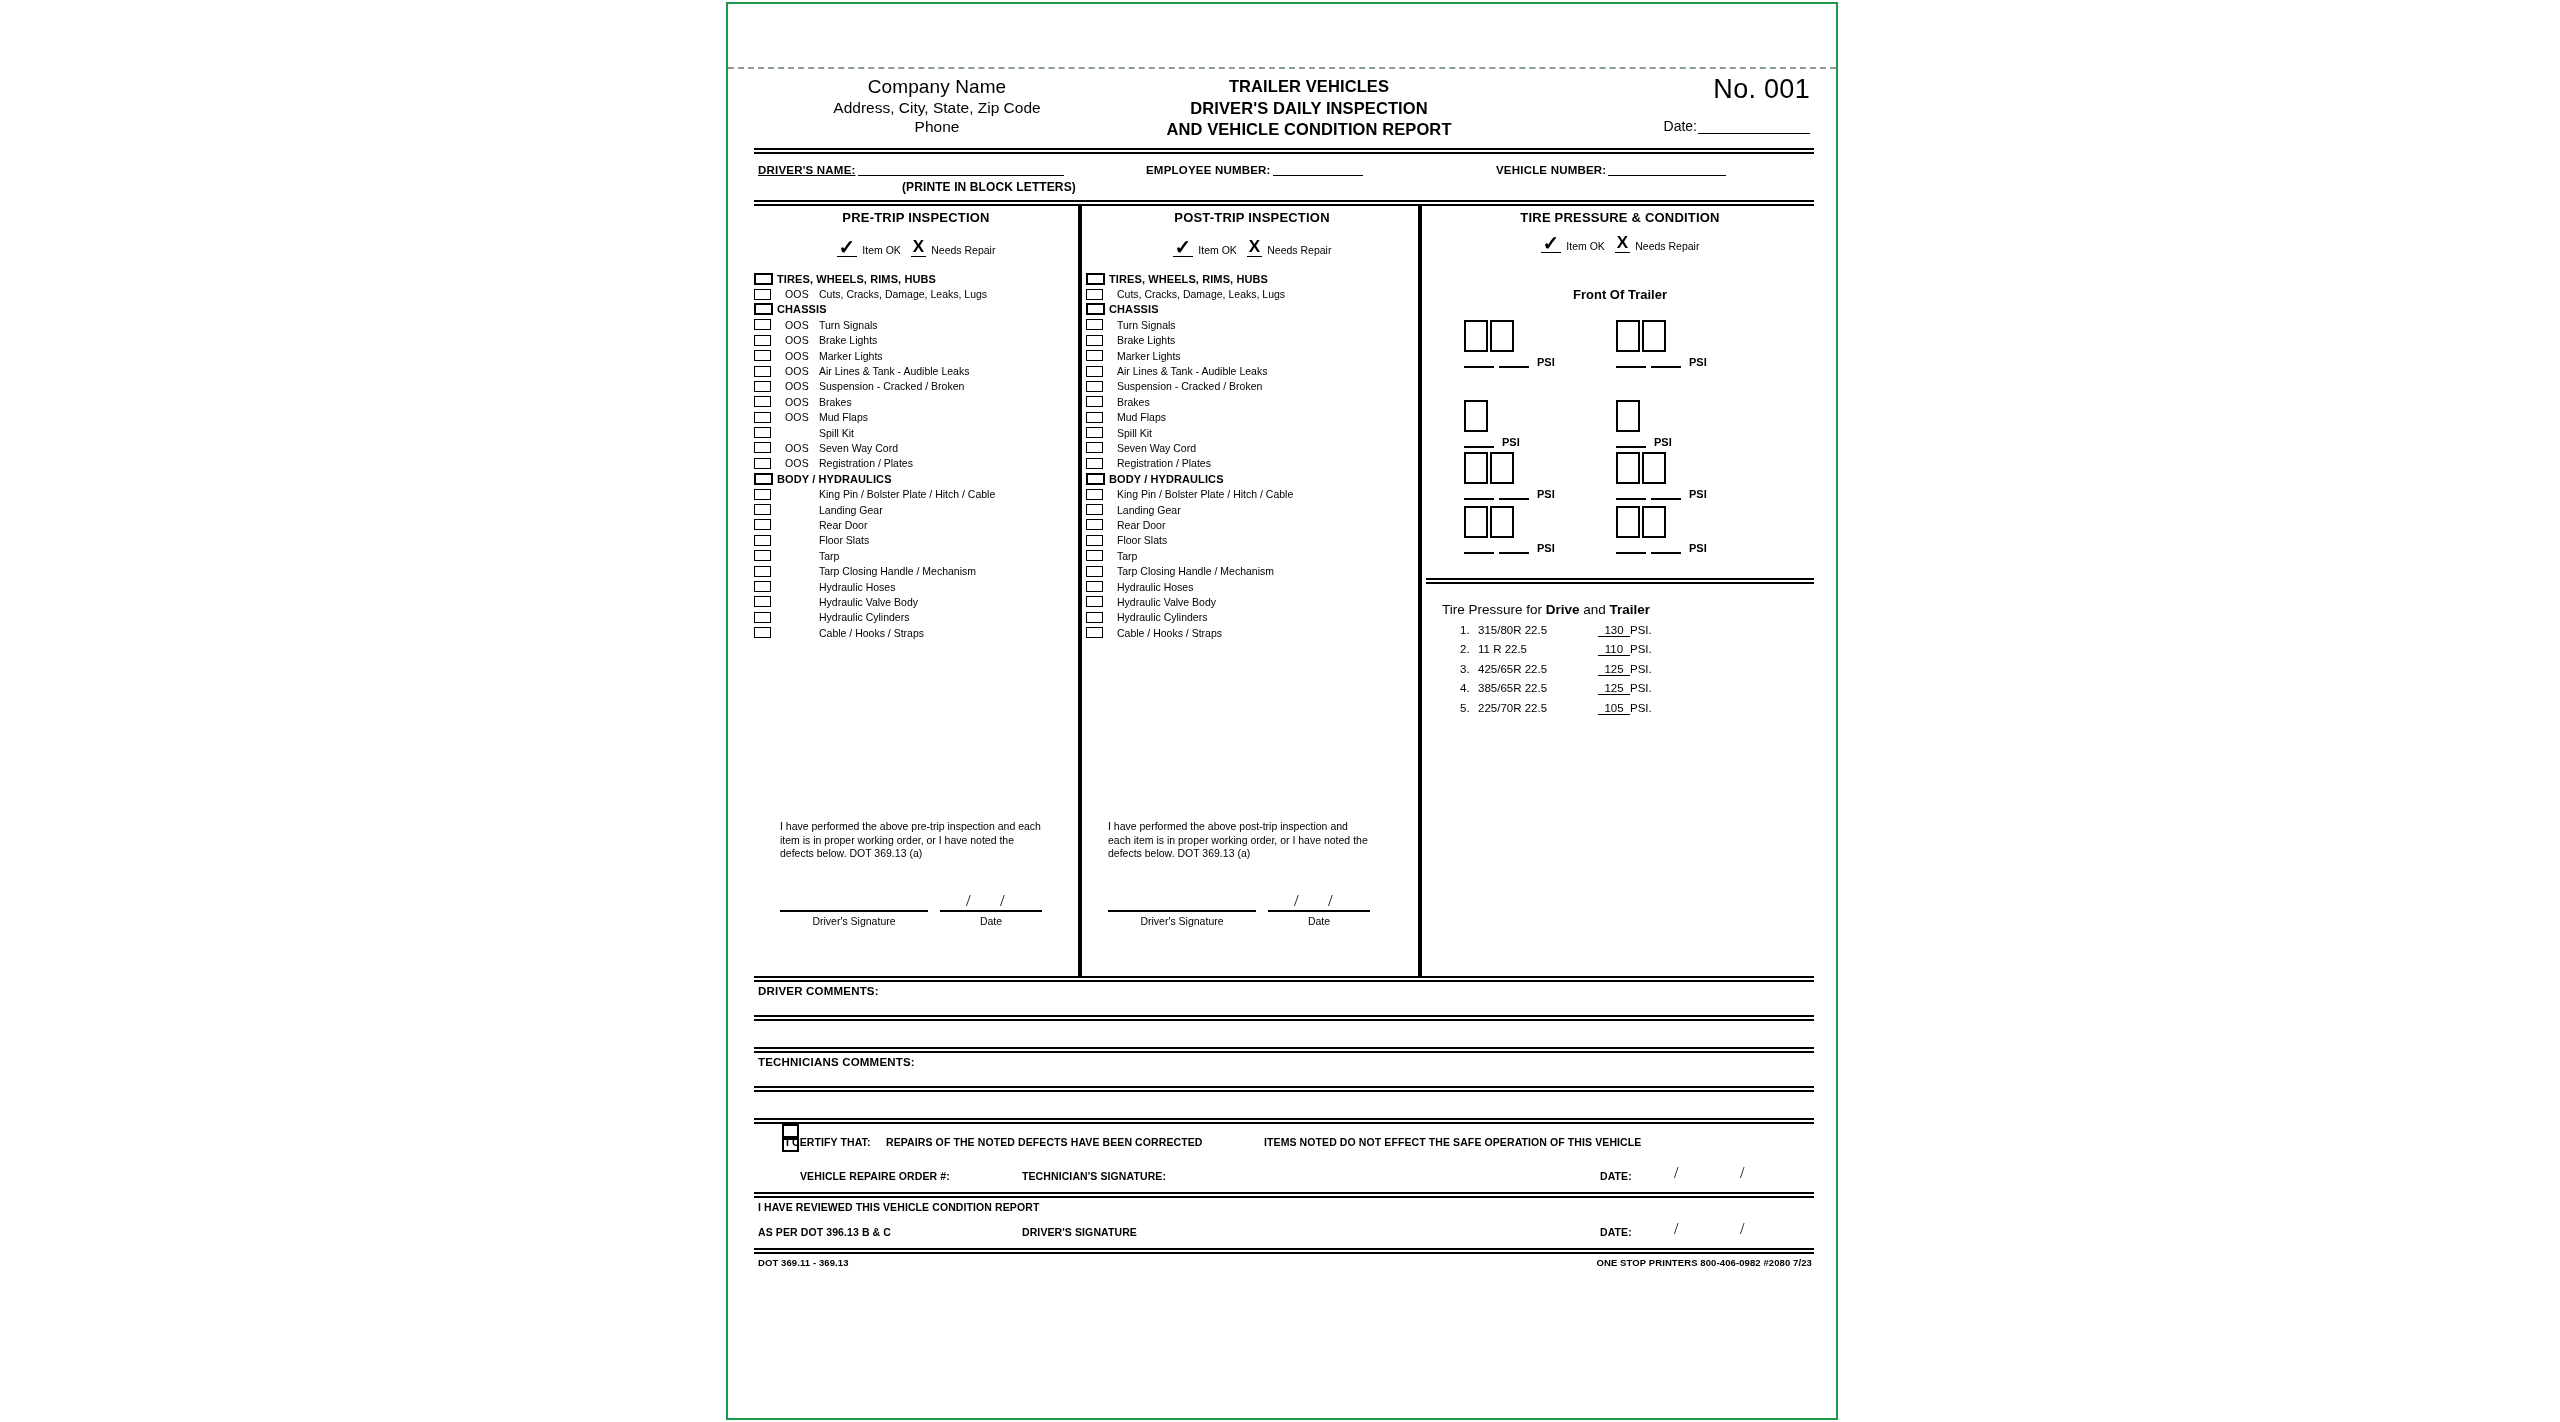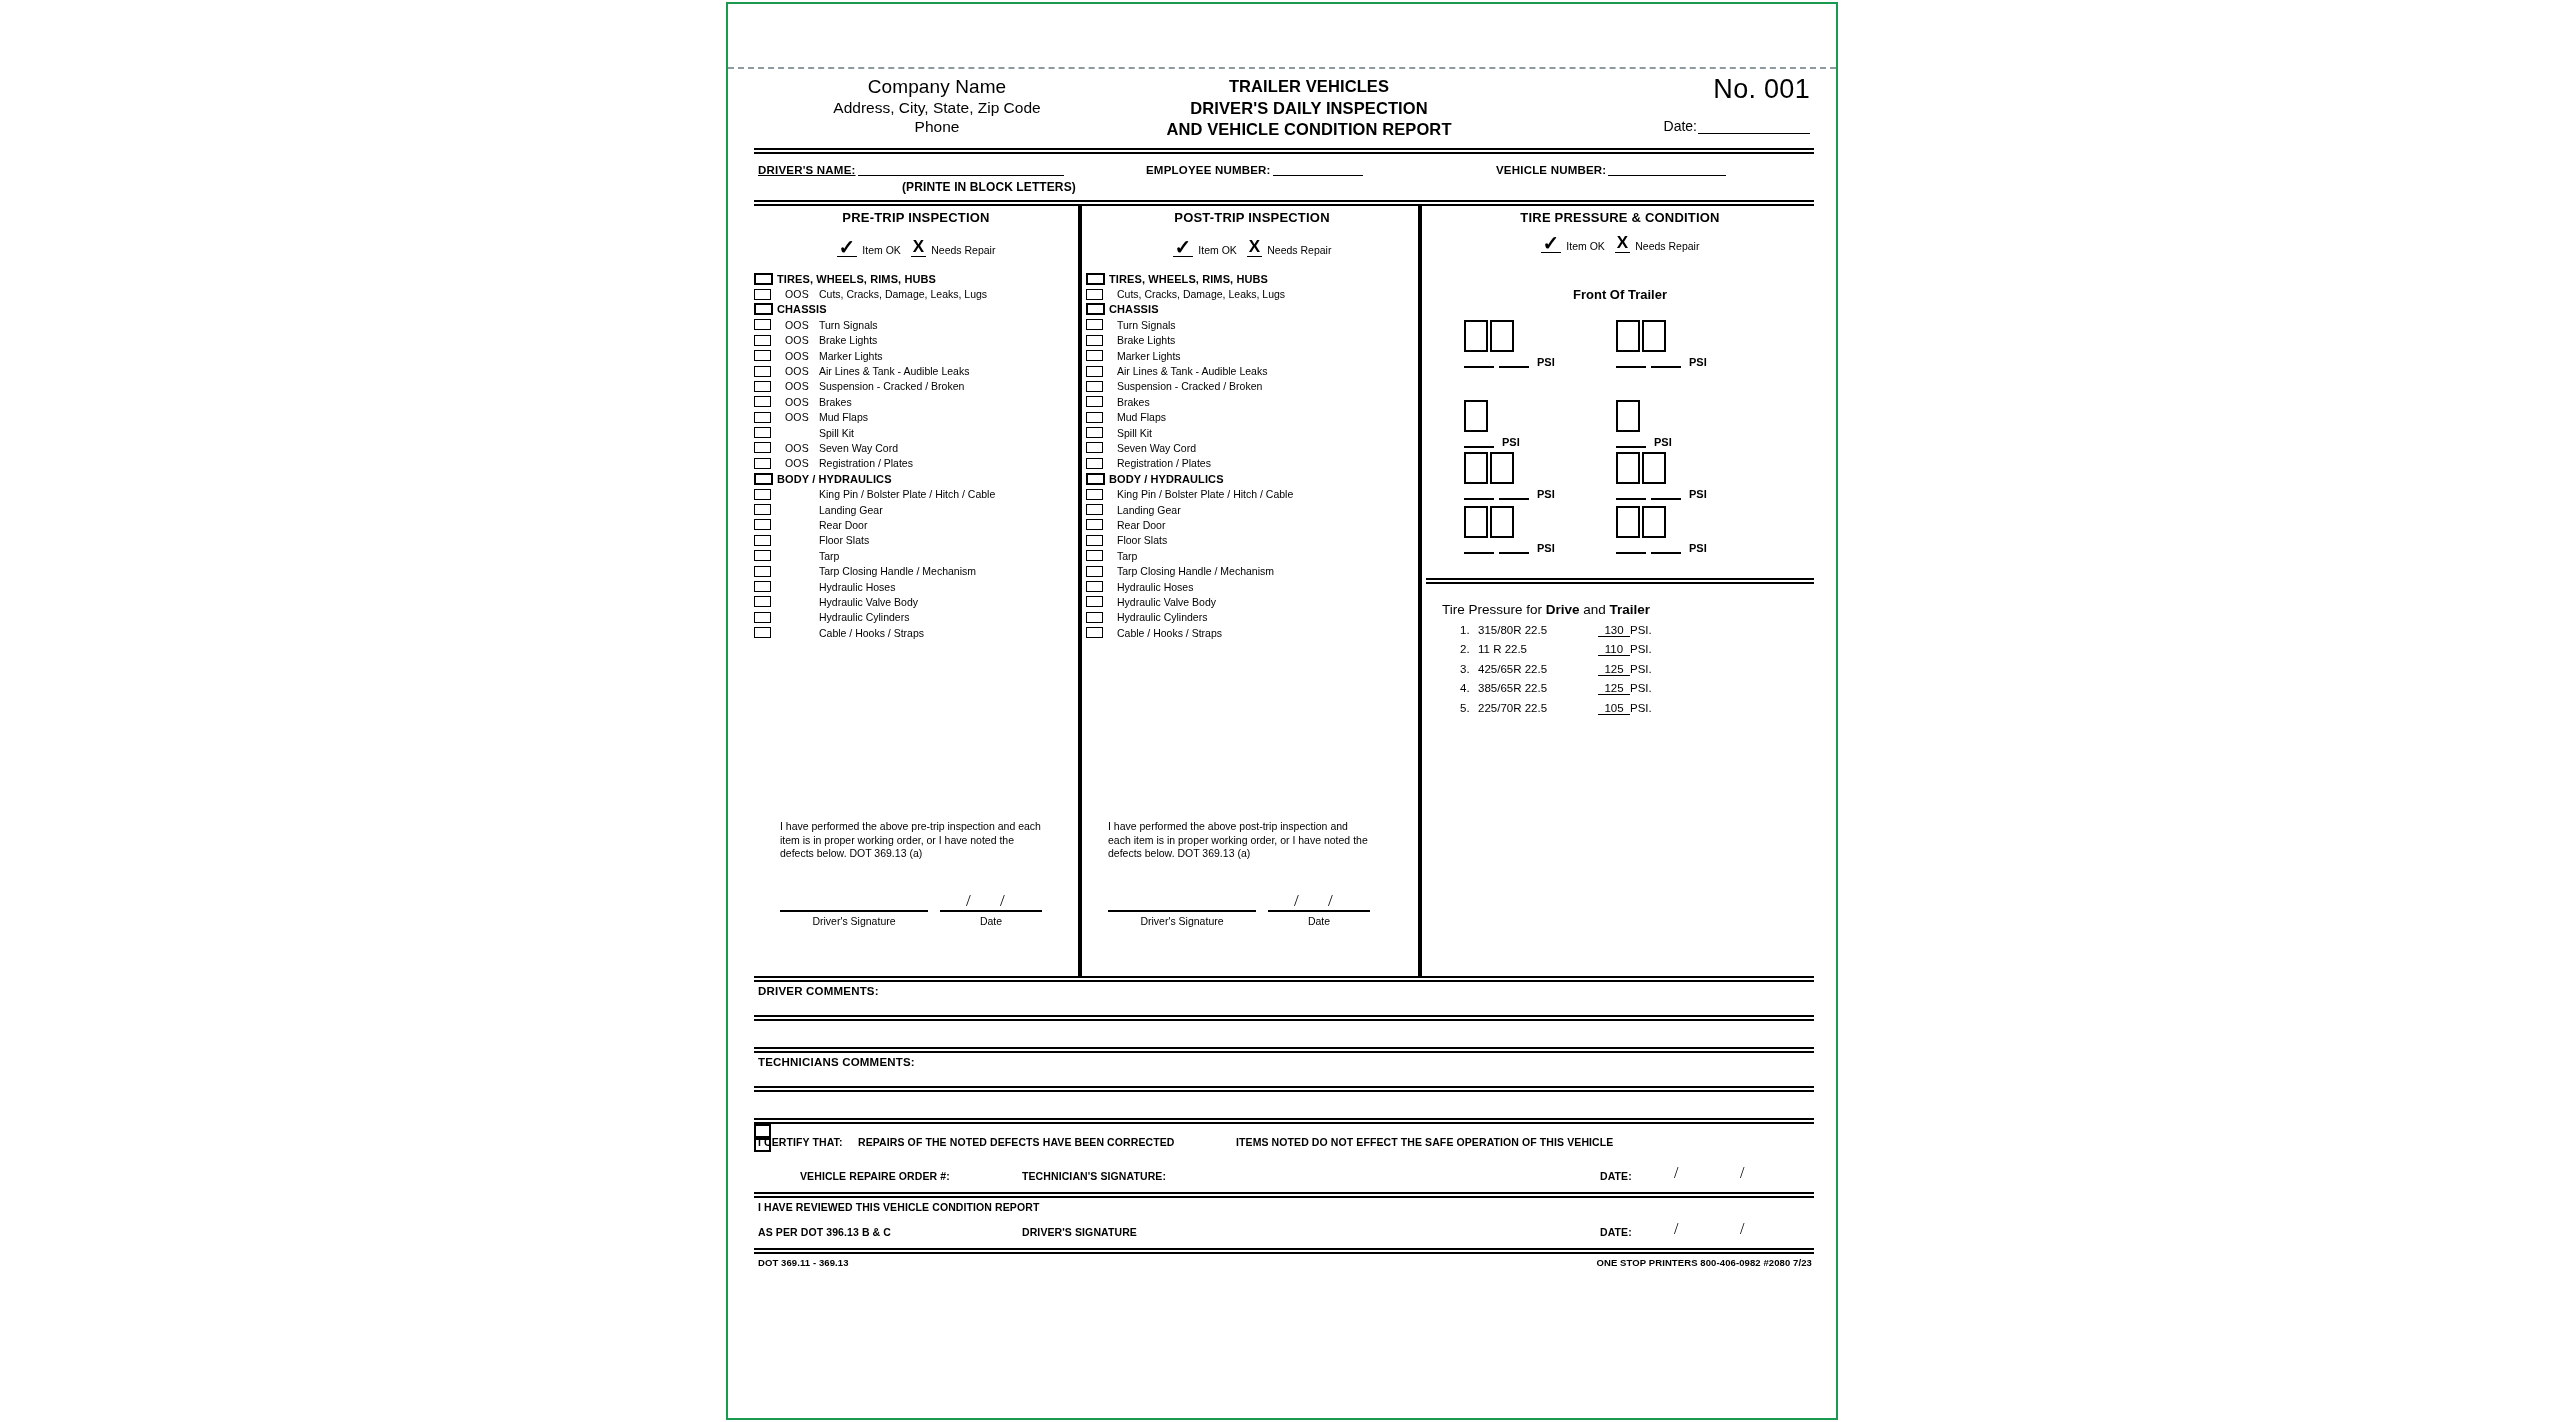--- a/index.html
+++ b/index.html
@@ -100,21 +100,21 @@
   .tp-row{display:flex;align-items:baseline;font-size:11.5px;margin-top:6.5px;padding-left:34px;}
   .tp-num{width:18px;flex:none;}
   .tp-size{width:120px;flex:none;}
   .tp-val{width:32px;text-align:center;border-bottom:1.4px solid #000;font-weight:normal;}
   .tp-psi{}
 
   
   .cmt-lbl{font-size:11.5px;font-weight:bold;letter-spacing:.2px;padding:3px 0 0 4px;}
 
   
-  #cert-row{position:relative;height:40px;}
+  #cert-row{position:relative;height:40px;margin-left:28px;}
   #cert-row .ct{position:absolute;font-size:10.5px;font-weight:bold;letter-spacing:.1px;white-space:nowrap;top:12px;}
   #ct-lead{left:4px;}
   #ct-box1{left:78px;top:9px;width:17px;height:14px;border:2px solid #000;box-sizing:border-box;}
   #ct-t1{left:104px;}
   #ct-box2{left:436px;top:9px;width:17px;height:14px;border:2px solid #000;box-sizing:border-box;}
   #ct-t2{left:462px;padding-left:20px;}
 
   .bot-row{position:relative;height:28px;}
   .bot-row .bt{position:absolute;font-size:10.5px;font-weight:bold;letter-spacing:.1px;white-space:nowrap;top:6px;}
   .bot-slash{position:absolute;top:0px;font-size:16px;font-family:"Liberation Serif",serif;}

